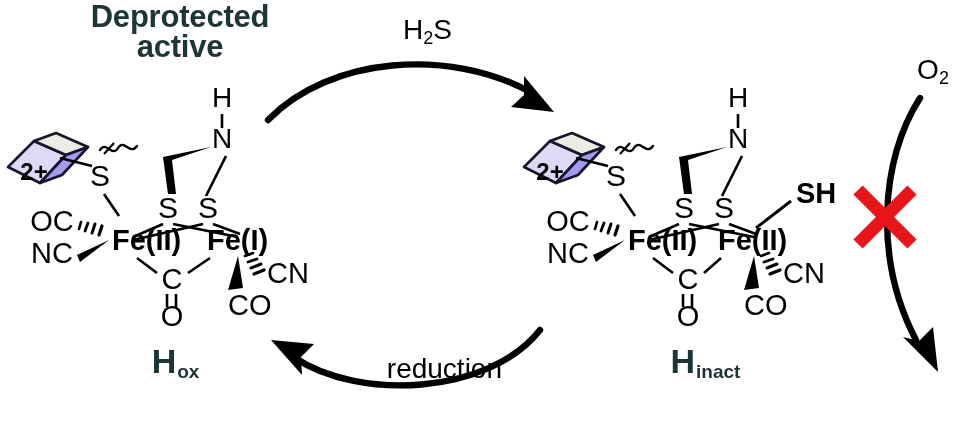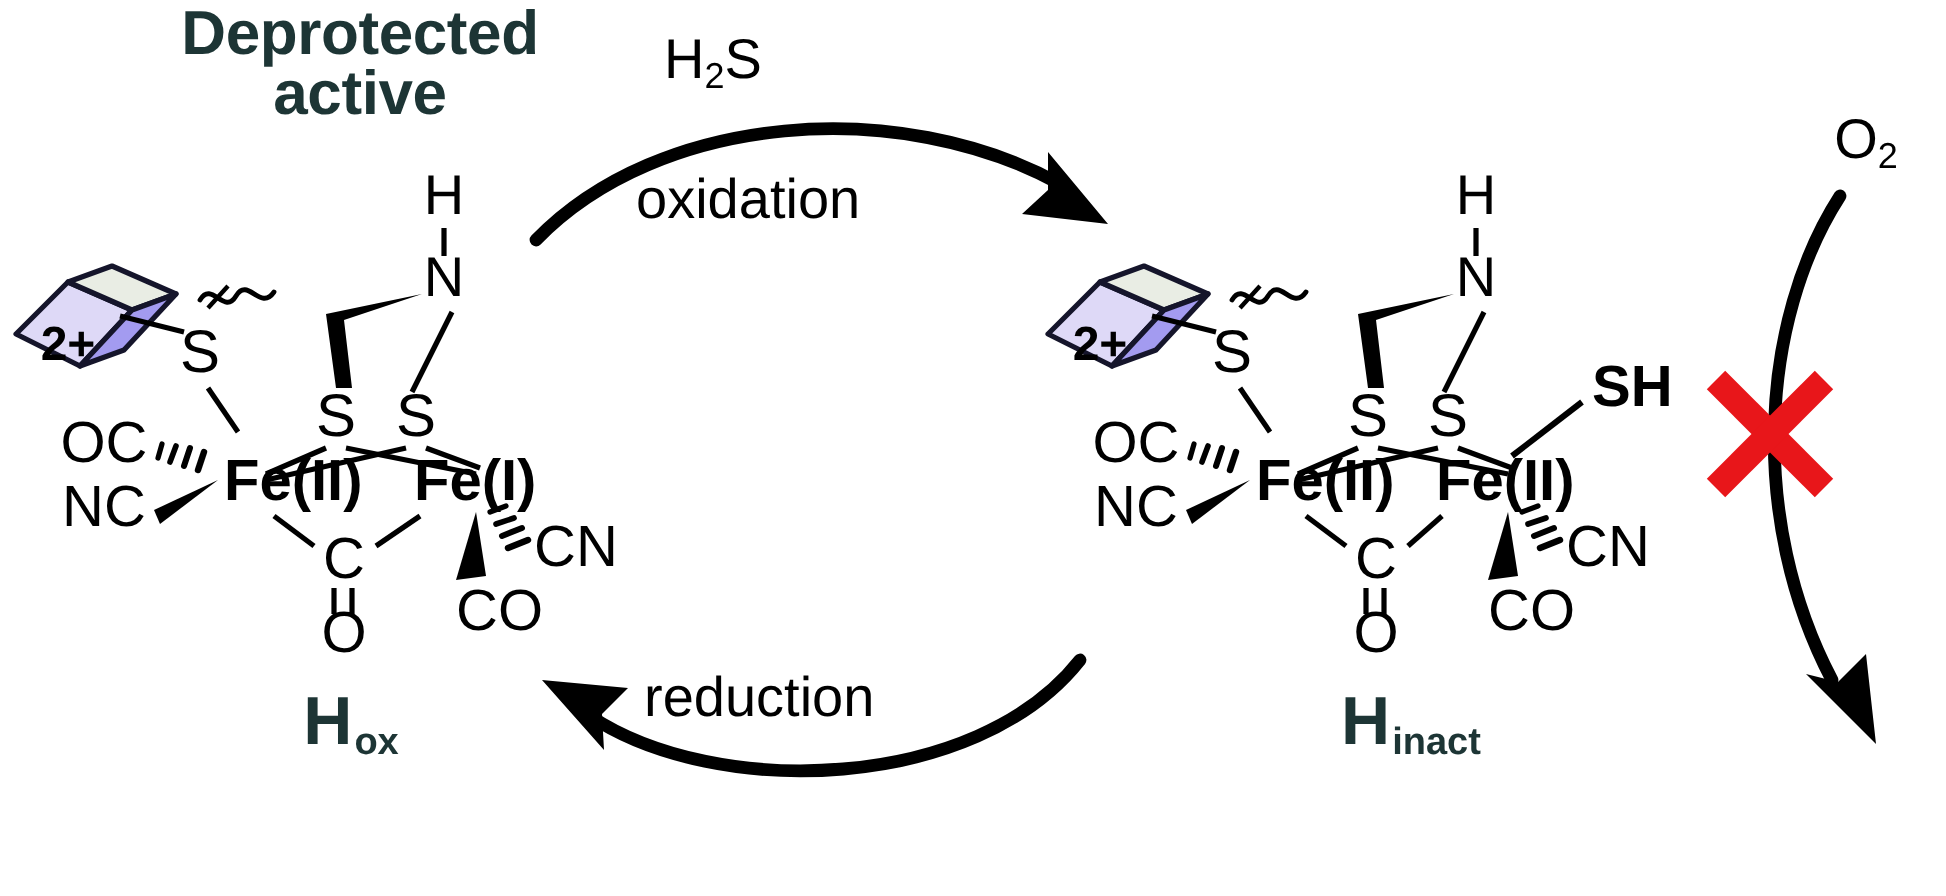--- a/index.html
+++ b/index.html
@@ -57,38 +57,38 @@
     left: 1px;
   }
   #name-left  { left: 105px; top: 344px; width: 140px; }
   #name-right { left: 620px; top: 344px; width: 170px; }
 
   .rxn-label {
     position: absolute;
     font-family: "Liberation Sans", sans-serif;
     font-size: 28px;
     color: #000000;
-    text-align: left;
+    text-align: right;
     white-space: nowrap;
   }
   .rxn-label sub {
     font-size: 18px;
     vertical-align: baseline;
     position: relative;
     top: 5px;
   }
   .rxn-label sup {
     font-size: 19px;
     vertical-align: baseline;
     position: relative;
     top: -9px;
   }
   #lbl-h2s       { left: 332px; top: 14px;  width: 120px; }
   #lbl-oxidation { left: 318px; top: 84px;  width: 180px; }
-  #lbl-reduction { left: 322px; top: 333px; width: 180px; }
+  #lbl-reduction { left: 322px; top: 353px; width: 180px; }
   #lbl-h2v       { left: 327px; top: 403px; width: 170px; }
   #lbl-o2        { left: 898px; top: 54px;  width: 70px;  text-align: center; }
 </style>
 </head>
 <body>
 
 <div id="scene">
 
   <svg class="layer" viewBox="0 0 973 448">
     <defs>
@@ -263,21 +263,20 @@
   </div>
 
   <div class="state-name" id="name-right">
     <span>H</span><sub>inact</sub>
   </div>
 
   <div class="rxn-label" id="lbl-h2s">
     <span>H</span><sub>2</sub><span>S</span>
   </div>
 
-  <div class="rxn-label" id="lbl-oxidation">oxidation</div>
 
   <div class="rxn-label" id="lbl-reduction">reduction</div>
 
 
   <div class="rxn-label" id="lbl-o2">
     <span>O</span><sub>2</sub>
   </div>
 
 </div>
 

